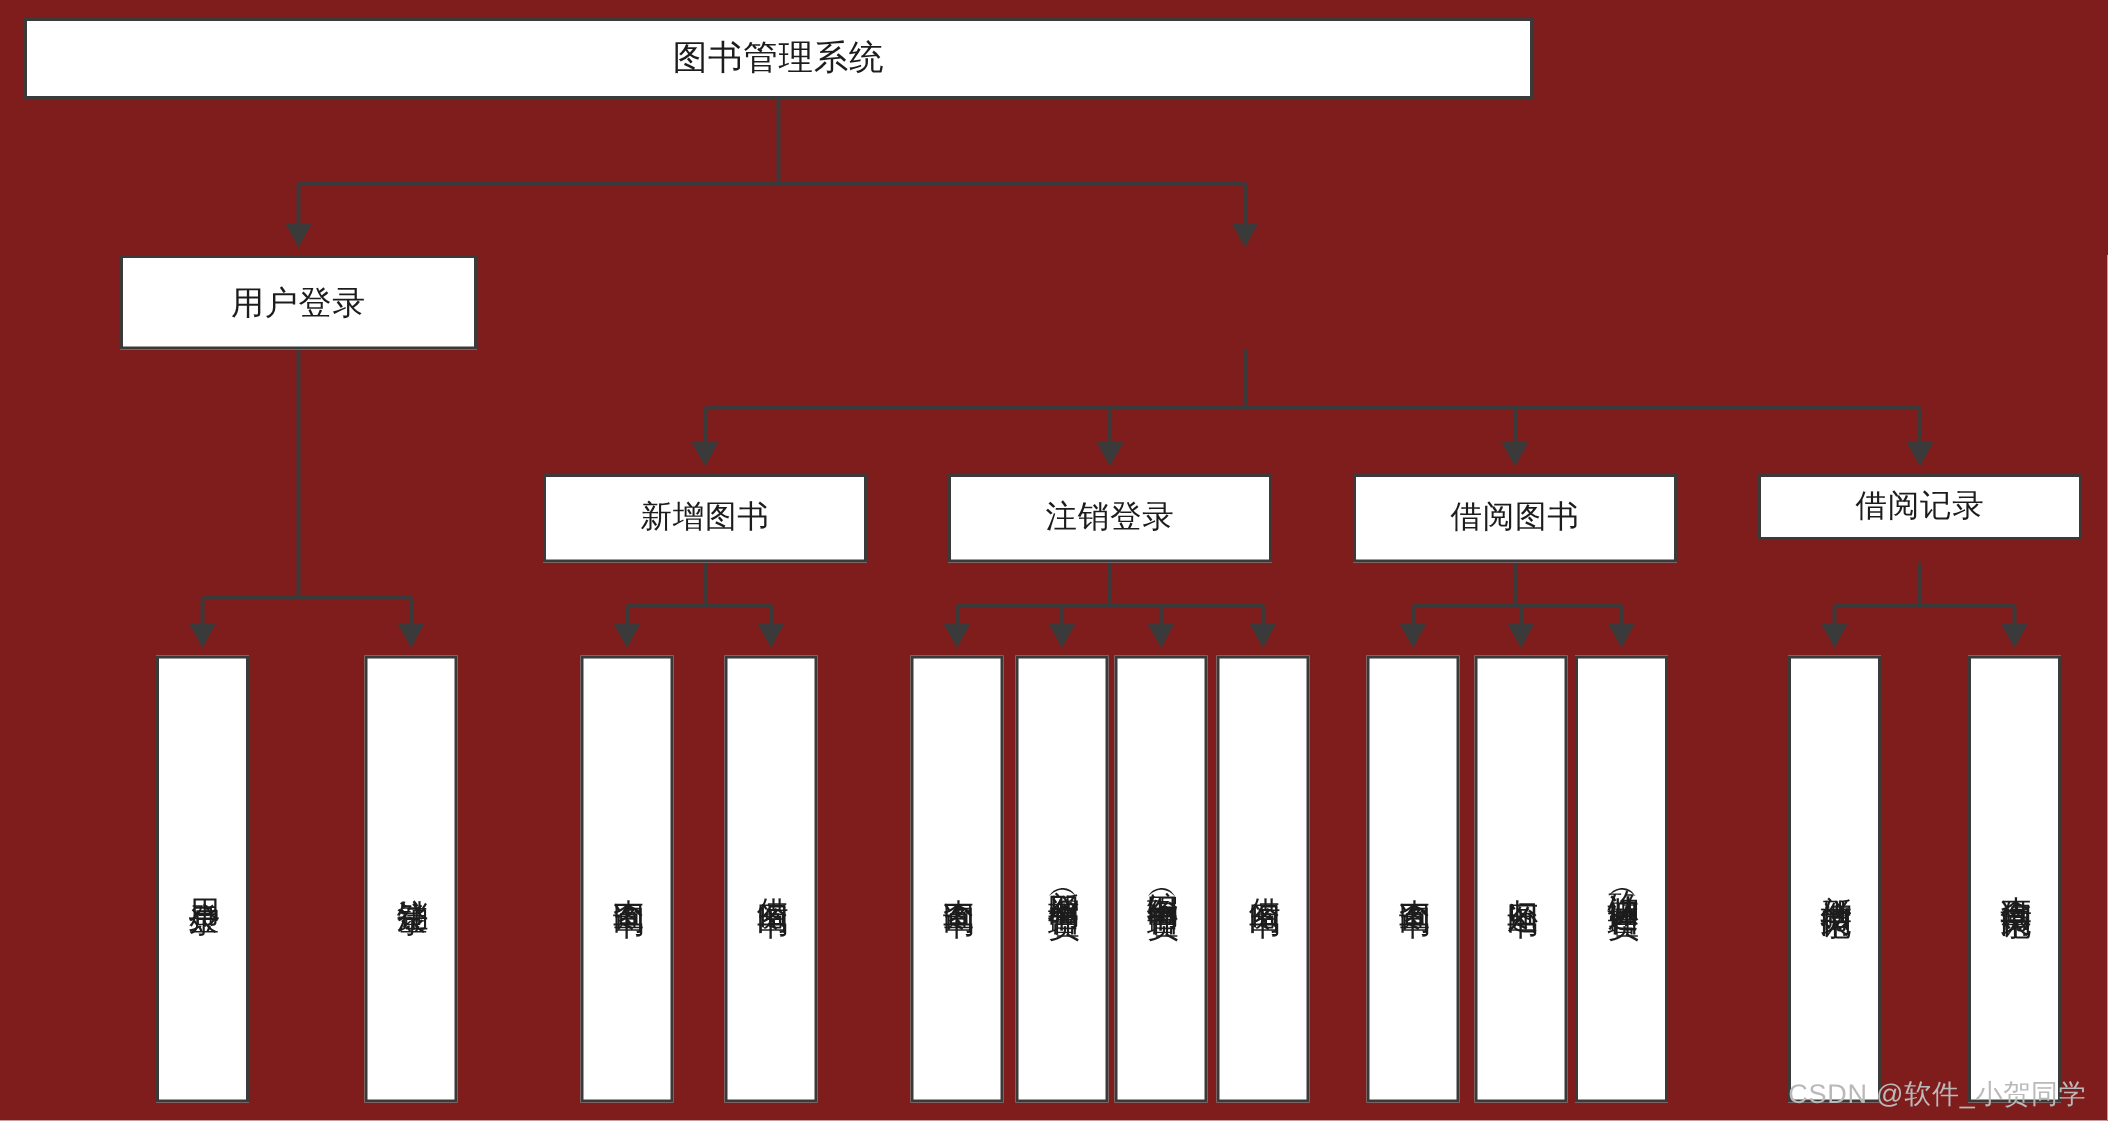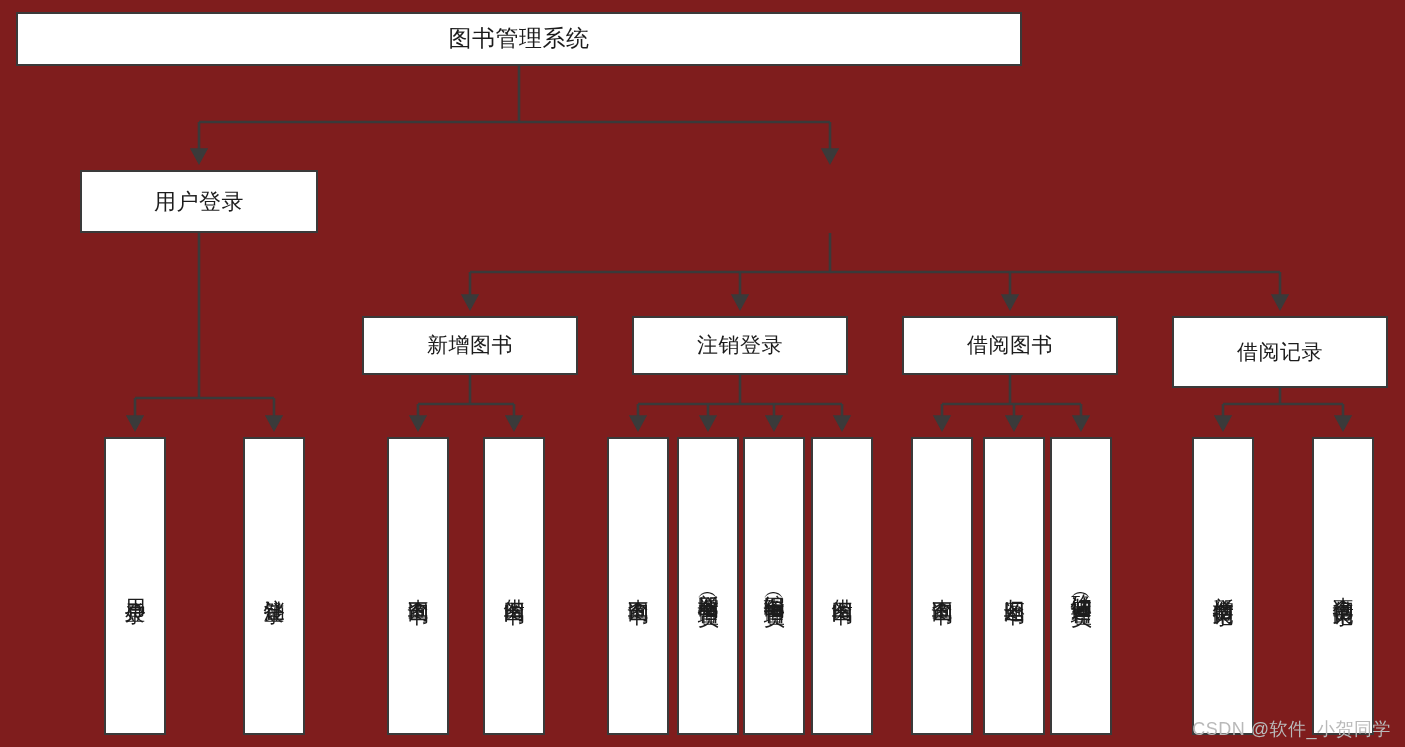--- a/index.html
+++ b/index.html
@@ -134,21 +134,21 @@
 
   <div class="node lvl3" style="left: 362px; top: 316px; width: 216px; height: 59px;">
     <span class="label">新增图书</span>
   </div>
   <div class="node lvl3" style="left: 632px; top: 316px; width: 216px; height: 59px;">
     <span class="label">注销登录</span>
   </div>
   <div class="node lvl3" style="left: 902px; top: 316px; width: 216px; height: 59px;">
     <span class="label">借阅图书</span>
   </div>
-  <div class="node lvl3" style="left: 1172px; top: 316px; width: 216px; height: 72px;">
+  <div class="node lvl3" style="left: 1172px; top: 316px; width: 216px; height: 44px;">
     <span class="label">借阅记录</span>
   </div>
 
   <div class="node leaf" style="left: 104px; top: 437px; width: 62px; height: 298px;">
     <span class="label">用户登录</span>
   </div>
   <div class="node leaf" style="left: 243px; top: 437px; width: 62px; height: 298px;">
     <span class="label">注销登录</span>
   </div>
   <div class="node leaf" style="left: 387px; top: 437px; width: 62px; height: 298px;">

